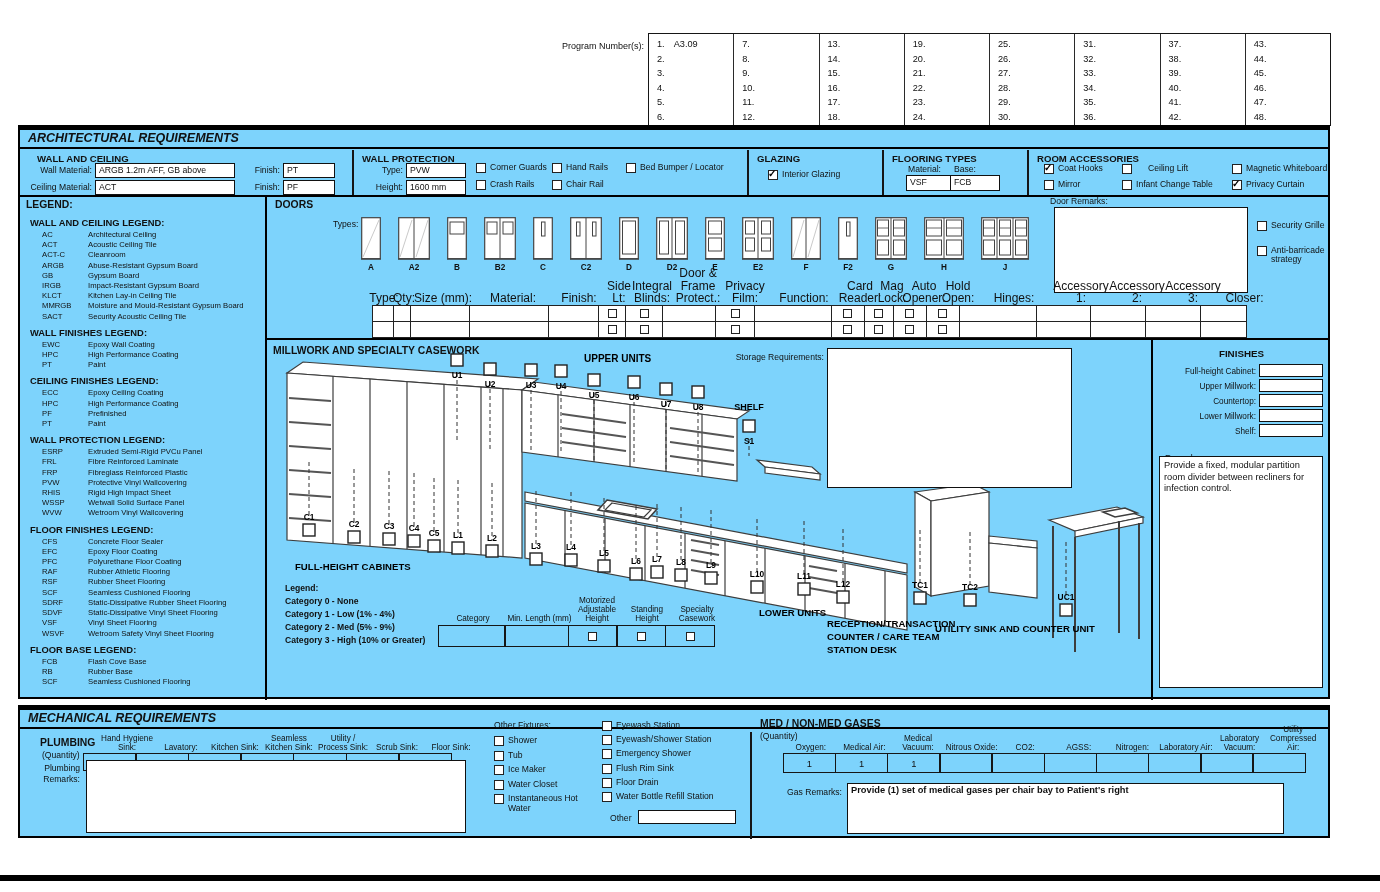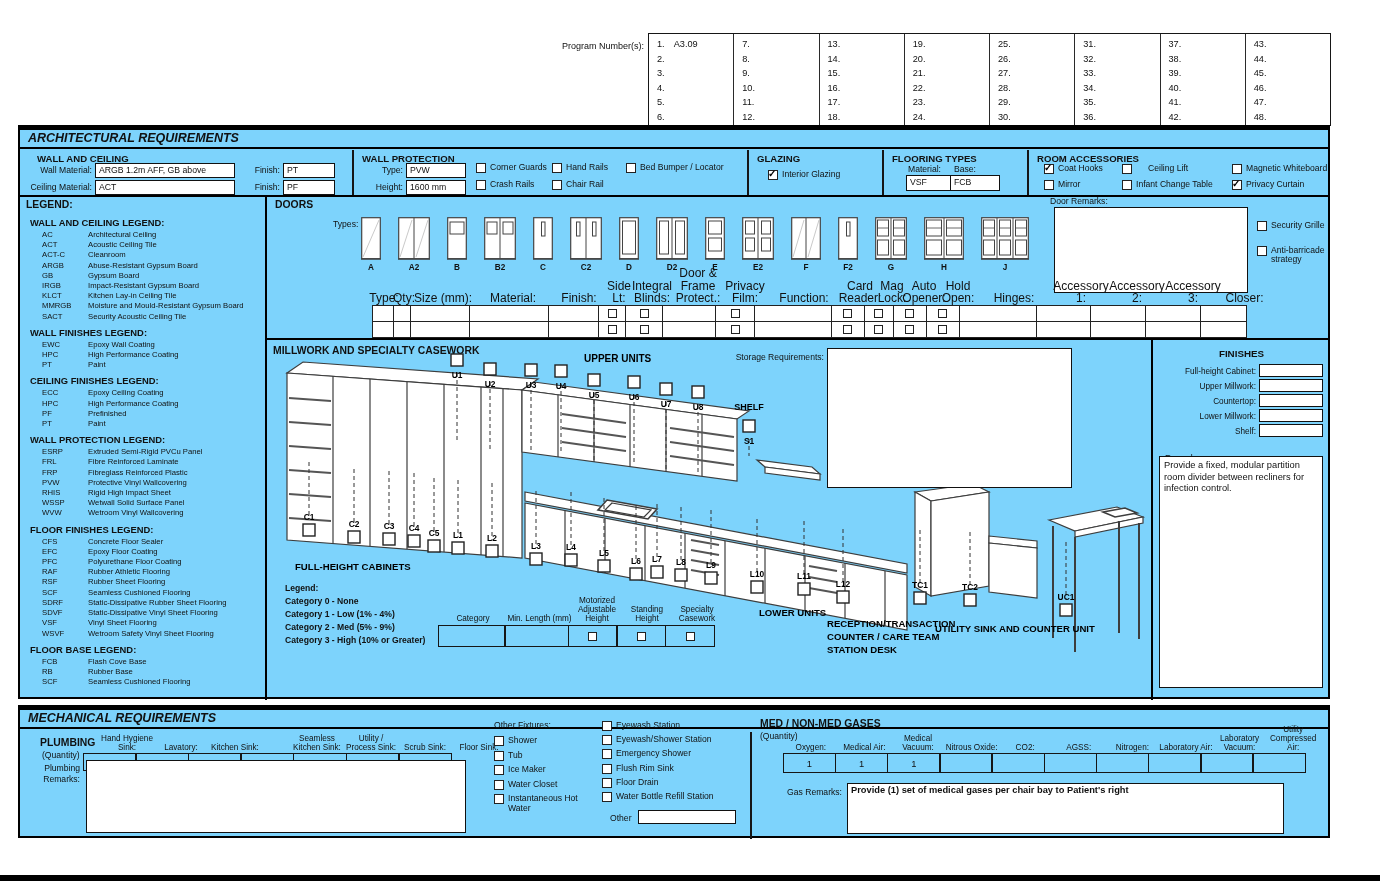--- a/index.html
+++ b/index.html
@@ -892,21 +892,21 @@
   <div class="secbox" style="left:18px;top:705px;width:1312px;height:133px">
     <div class="sechead">MECHANICAL REQUIREMENTS</div>
     <div class="vline" style="left:730px;top:22px;height:107px"></div>
 
     <div class="abs t2" style="left:20px;top:27px">PLUMBING</div>
     <div class="abs lab" style="left:22px;top:40px">(Quantity)</div>
     <div id="plumb-head" class="qh" style="left:80px;top:12px">
         <div style="width: 54px; height: 31px;">Hand Hygiene Sink:</div>
         <div style="width: 54px; height: 31px;">Lavatory:</div>
         <div style="width: 54px; height: 31px;">Kitchen Sink:</div>
-        <div style="width: 54px; height: 31px; margin-left: 28px;">Seamless Kitchen Sink:</div>
+        <div style="width: 54px; height: 31px;">Seamless Kitchen Sink:</div>
         <div style="width: 54px; height: 31px;">Utility / Process Sink:</div>
         <div style="width: 54px; height: 31px;">Scrub Sink:</div>
         <div style="width: 54px; height: 31px;">Floor Sink:</div>
       </div>
     <div id="plumb-cells" class="qt" style="left:64px;top:43px;height:18px">
         <div style="width: 54px;"></div>
         <div style="width: 54px;"></div>
         <div style="width: 54px;"></div>
         <div style="width: 54px;"></div>
         <div style="width: 54px;"></div>

